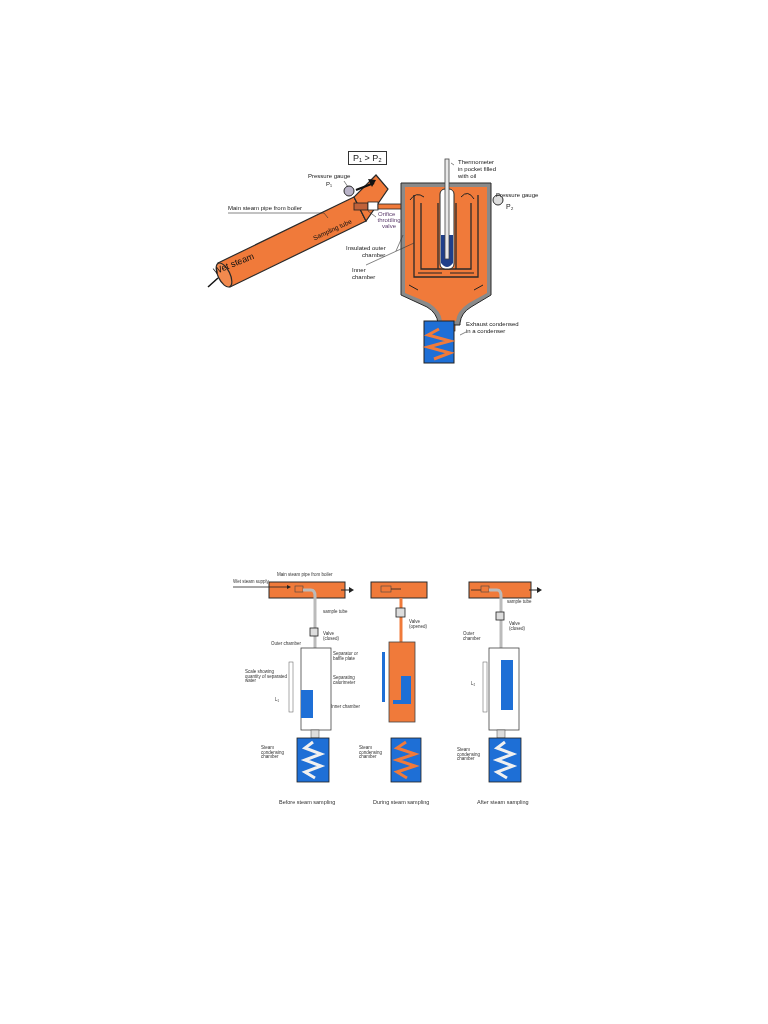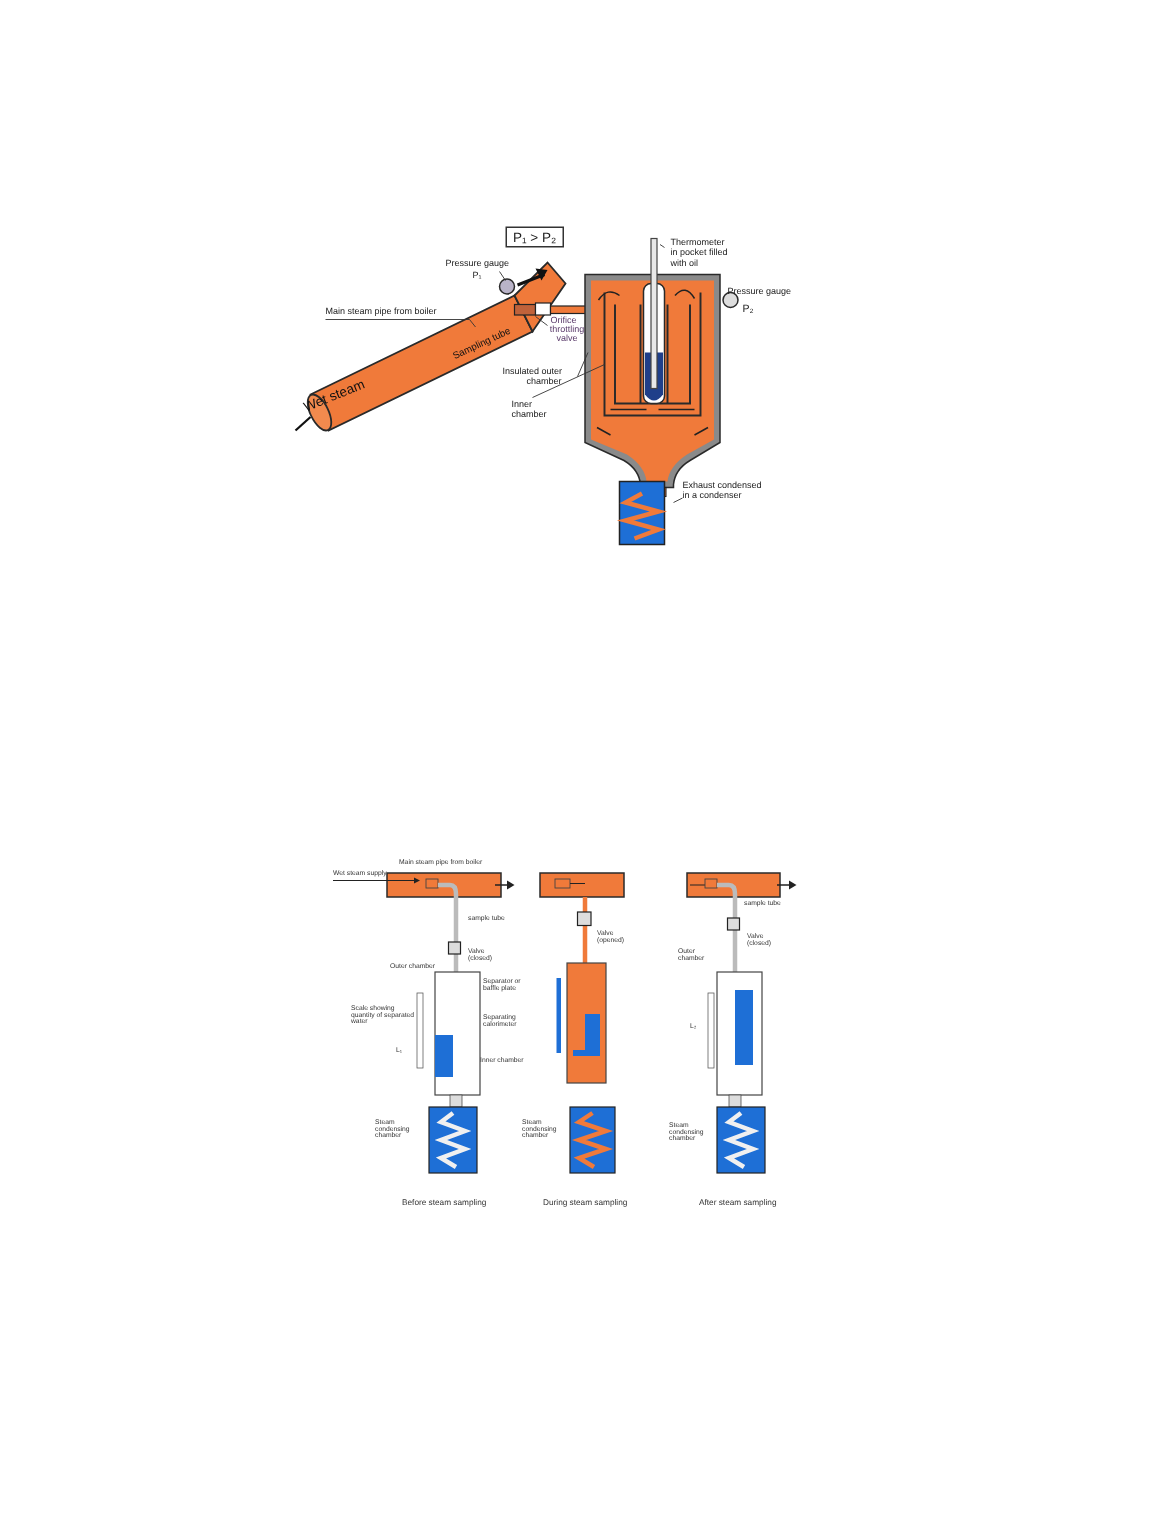--- a/index.html
+++ b/index.html
@@ -1,17 +1,17 @@
 <!DOCTYPE html>
 <html><head>
 <meta charset="utf-8">
 <style>
   html, body { margin:0; padding:0; background:#ffffff; }
   body { width:768px; height:1024px; position:relative; overflow:hidden; font-family:"Liberation Sans", sans-serif; }
-  .fig { position:absolute; }
+  .fig { position:absolute;margin-left:11px; }
   .lbl { position:absolute; font-family:"Liberation Sans", sans-serif; color:#1a1a1a; white-space:nowrap; line-height:1.05; }
   .lbl.s7 { font-size:7px; }
   .lbl.s6 { font-size:6px; }
   .lbl.s5 { font-size:4.5px; color:#333; }
   .lbl.cap { font-size:5.5px; color:#333; }
   .boxlbl { position:absolute; border:1px solid #333; font-size:9px; padding:1px 4px; background:#fff; color:#222; font-family:"Liberation Sans", sans-serif; }
   .wet { position:absolute; font-size:9px; transform:rotate(-22deg); transform-origin:left top; color:#111; font-family:"Liberation Sans", sans-serif; }
   .samp { position:absolute; font-size:6.5px; transform:rotate(-25deg); transform-origin:left top; color:#111; font-family:"Liberation Sans", sans-serif; }
 </style>
 </head>

